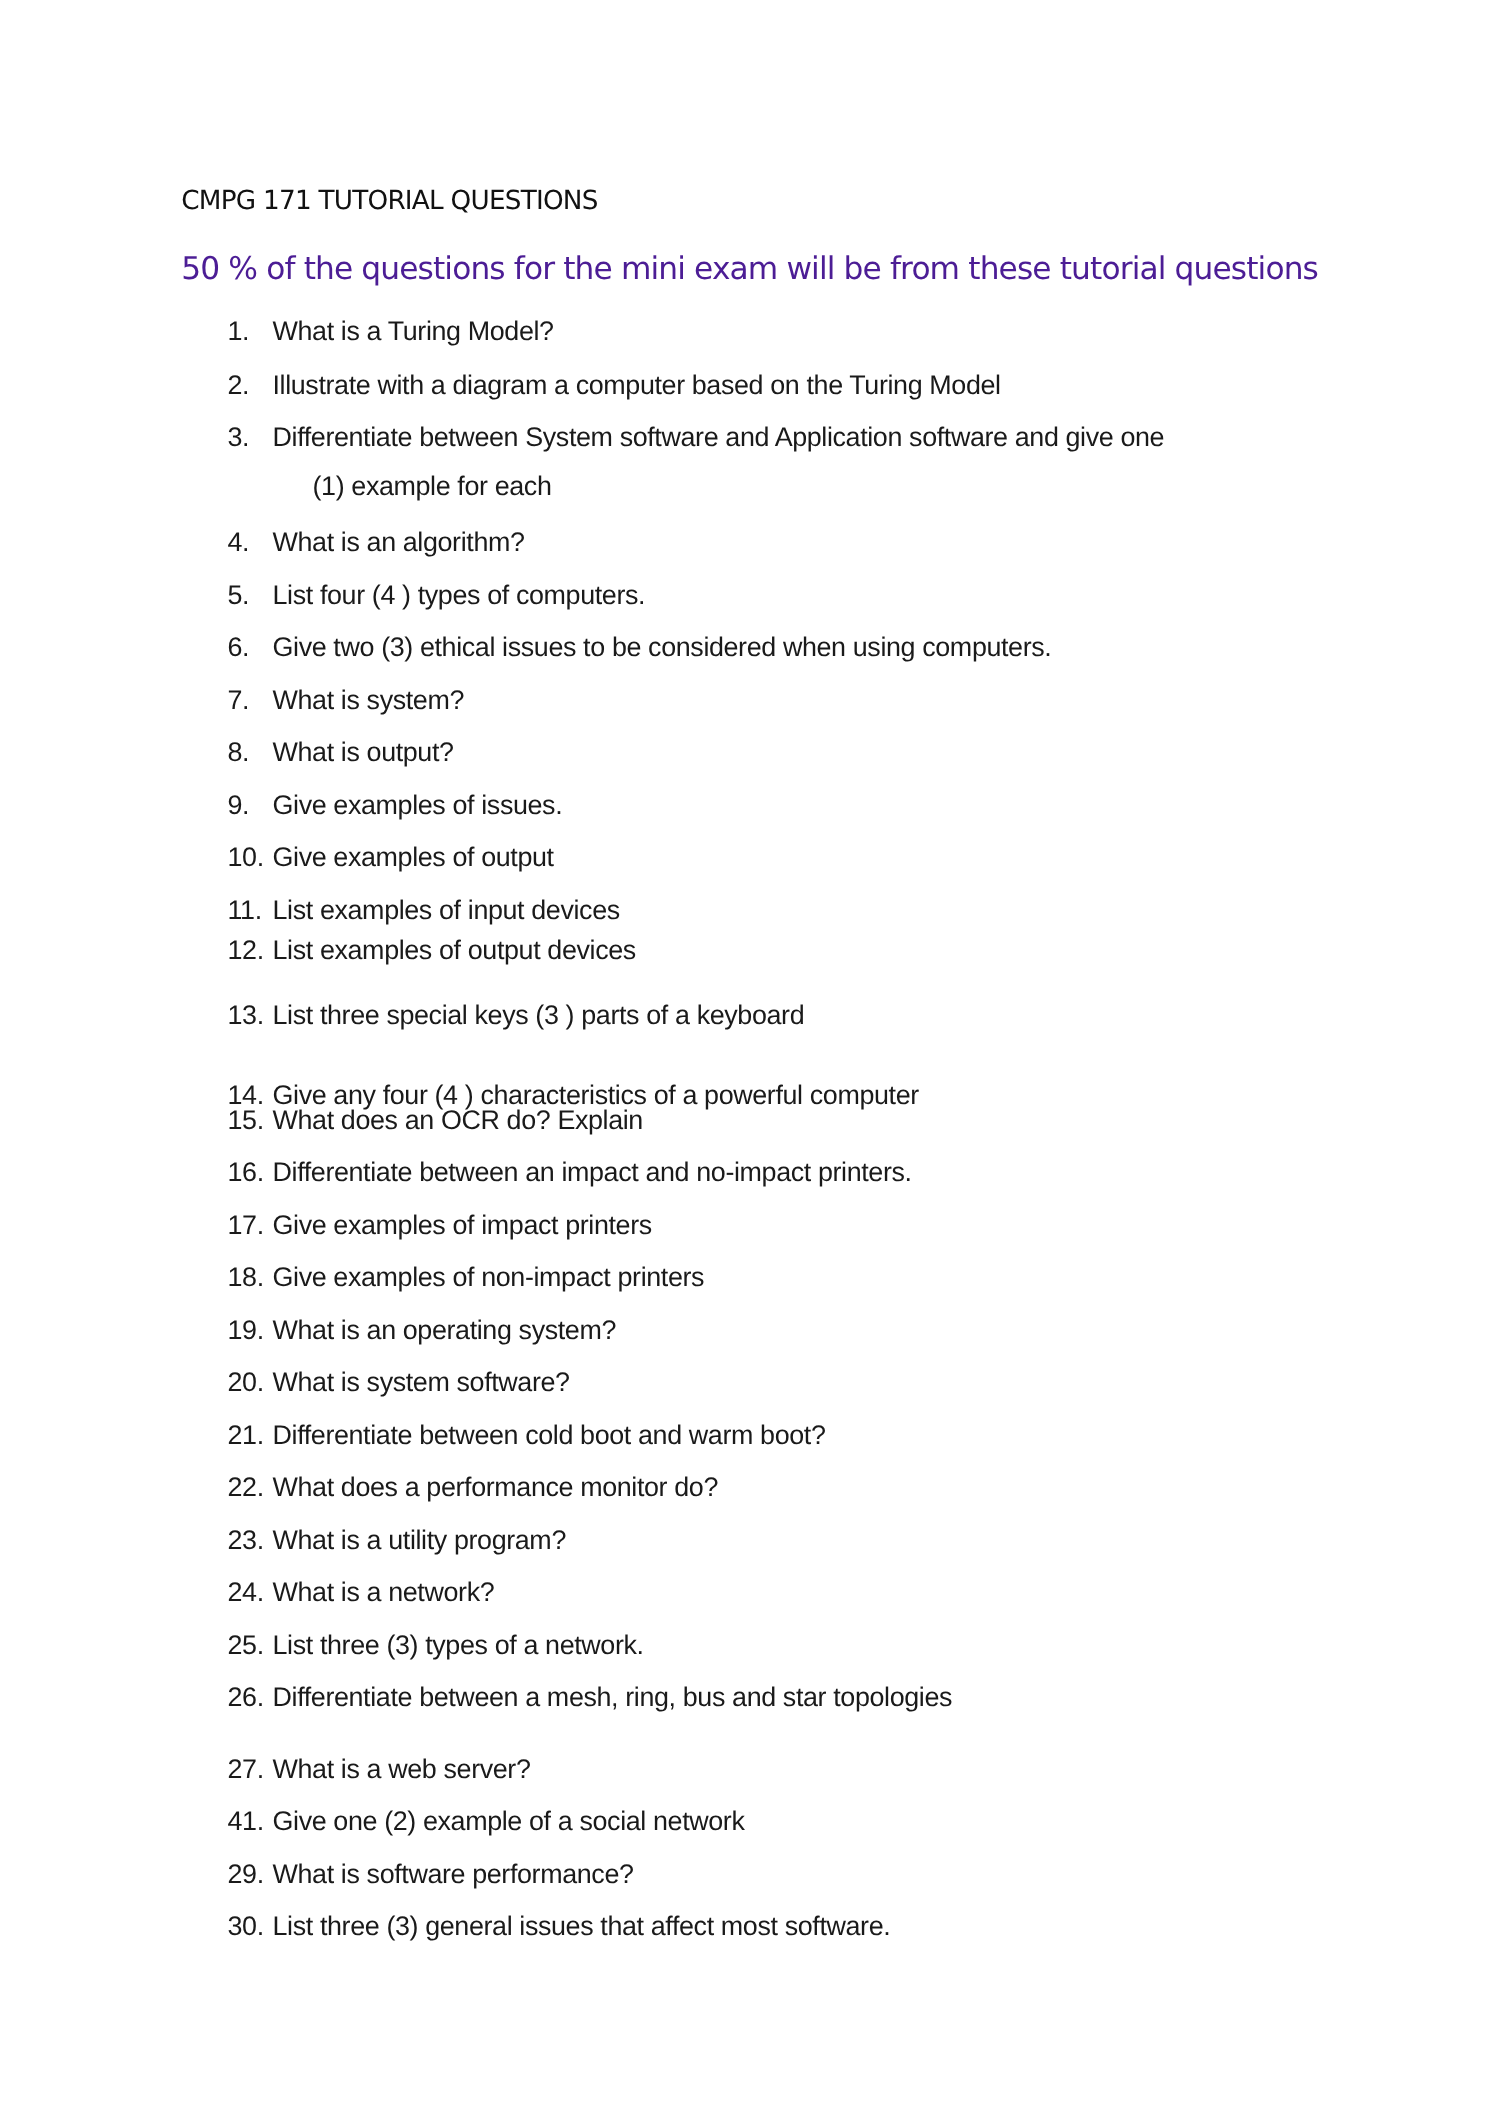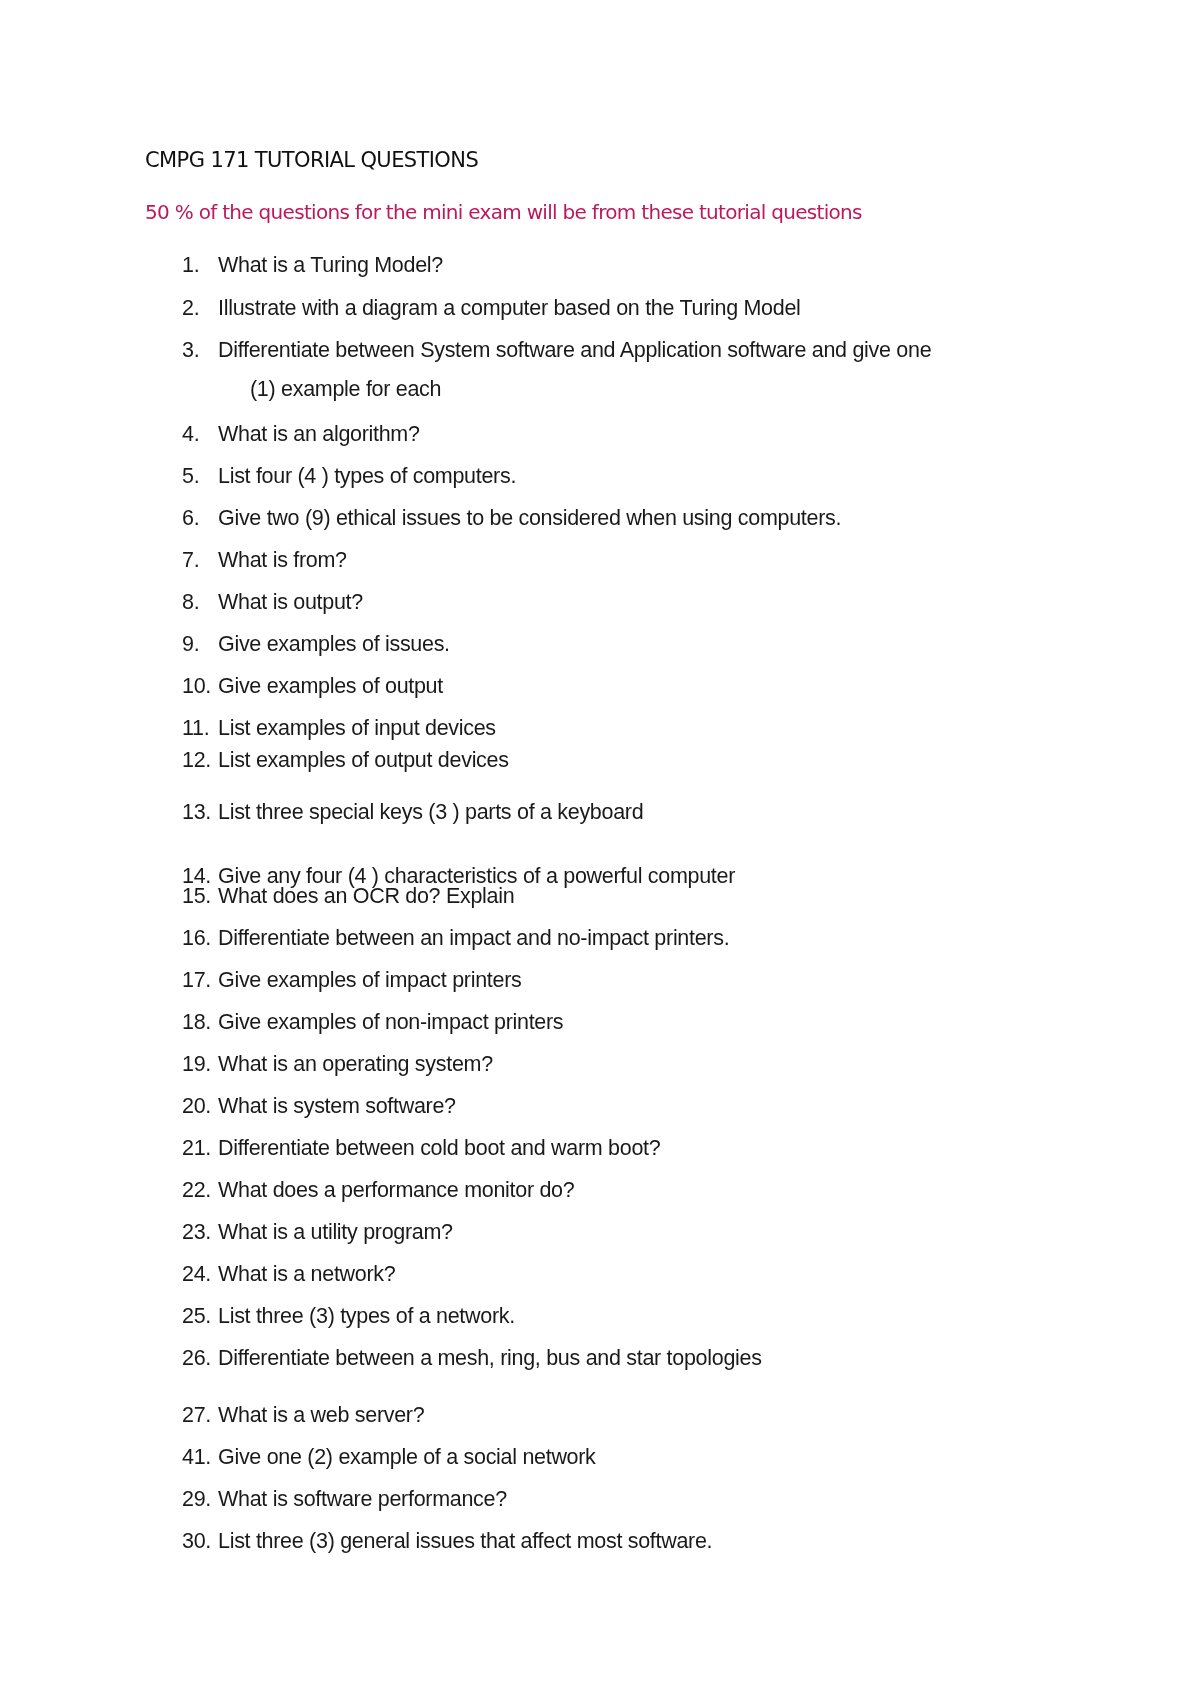--- a/index.html
+++ b/index.html
@@ -29,22 +29,22 @@
       color: #111111;
       letter-spacing: -0.6px;
       margin: 0;
       font-weight: normal;
     }
     .notice {
       position: absolute;
       left: 145px;
       top: 200px;
       font-family: "DejaVu Sans", sans-serif;
-      font-size: 20px;
-      color: #be185d;
+      font-size: 25px;
+      color: #4c1d95;
       letter-spacing: -0.7px;
       margin: 0;
     }
     .qlist {
       position: absolute;
       left: 0;
       top: 0;
       margin: 0;
       padding: 0;
       list-style: none;
@@ -79,22 +79,22 @@
 <div class="page">
   <h1 class="title">CMPG 171 TUTORIAL QUESTIONS</h1>
   <p class="notice">50 % of the questions for the mini exam will be from these tutorial questions</p>
 
   <ol class="qlist">
     <li class="q" style="top:253px"><span class="num">1.</span><span class="txt">What is a Turing Model?</span></li>
     <li class="q" style="top:296px"><span class="num">2.</span><span class="txt">Illustrate with a diagram a computer based on the Turing Model</span></li>
     <li class="q" style="top:338px"><span class="num">3.</span><span class="txt">Differentiate between System software and Application software and give one</span><span class="cont">(1) example for each</span></li>
     <li class="q" style="top:422px"><span class="num">4.</span><span class="txt">What is an algorithm?</span></li>
     <li class="q" style="top:464px"><span class="num">5.</span><span class="txt">List four (4 ) types of computers.</span></li>
-    <li class="q" style="top:506px"><span class="num">6.</span><span class="txt">Give two (9) ethical issues to be considered when using computers.</span></li>
-    <li class="q" style="top:548px"><span class="num">7.</span><span class="txt">What is from?</span></li>
+    <li class="q" style="top:506px"><span class="num">6.</span><span class="txt">Give two (3) ethical issues to be considered when using computers.</span></li>
+    <li class="q" style="top:548px"><span class="num">7.</span><span class="txt">What is system?</span></li>
     <li class="q" style="top:590px"><span class="num">8.</span><span class="txt">What is output?</span></li>
     <li class="q" style="top:632px"><span class="num">9.</span><span class="txt">Give examples of issues.</span></li>
     <li class="q" style="top:674px"><span class="num">10.</span><span class="txt">Give examples of output</span></li>
     <li class="q" style="top:716px"><span class="num">11.</span><span class="txt">List examples of input devices</span></li>
     <li class="q" style="top:748px"><span class="num">12.</span><span class="txt">List examples of output devices</span></li>
     <li class="q" style="top:800px"><span class="num">13.</span><span class="txt">List three special keys (3 ) parts of a keyboard</span></li>
     <li class="q" style="top:864px"><span class="num">14.</span><span class="txt">Give any four (4 ) characteristics of a powerful computer</span></li>
     <li class="q" style="top:884px"><span class="num">15.</span><span class="txt">What does an OCR do? Explain</span></li>
     <li class="q" style="top:926px"><span class="num">16.</span><span class="txt">Differentiate between an impact and no-impact printers.</span></li>
     <li class="q" style="top:968px"><span class="num">17.</span><span class="txt">Give examples of impact printers</span></li>

